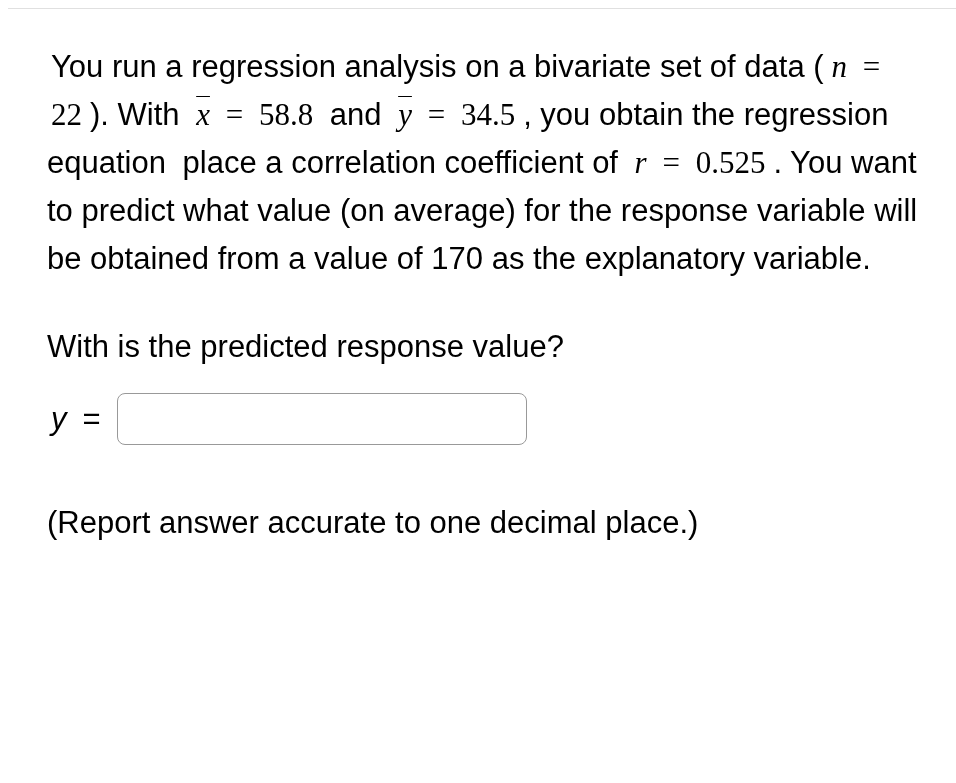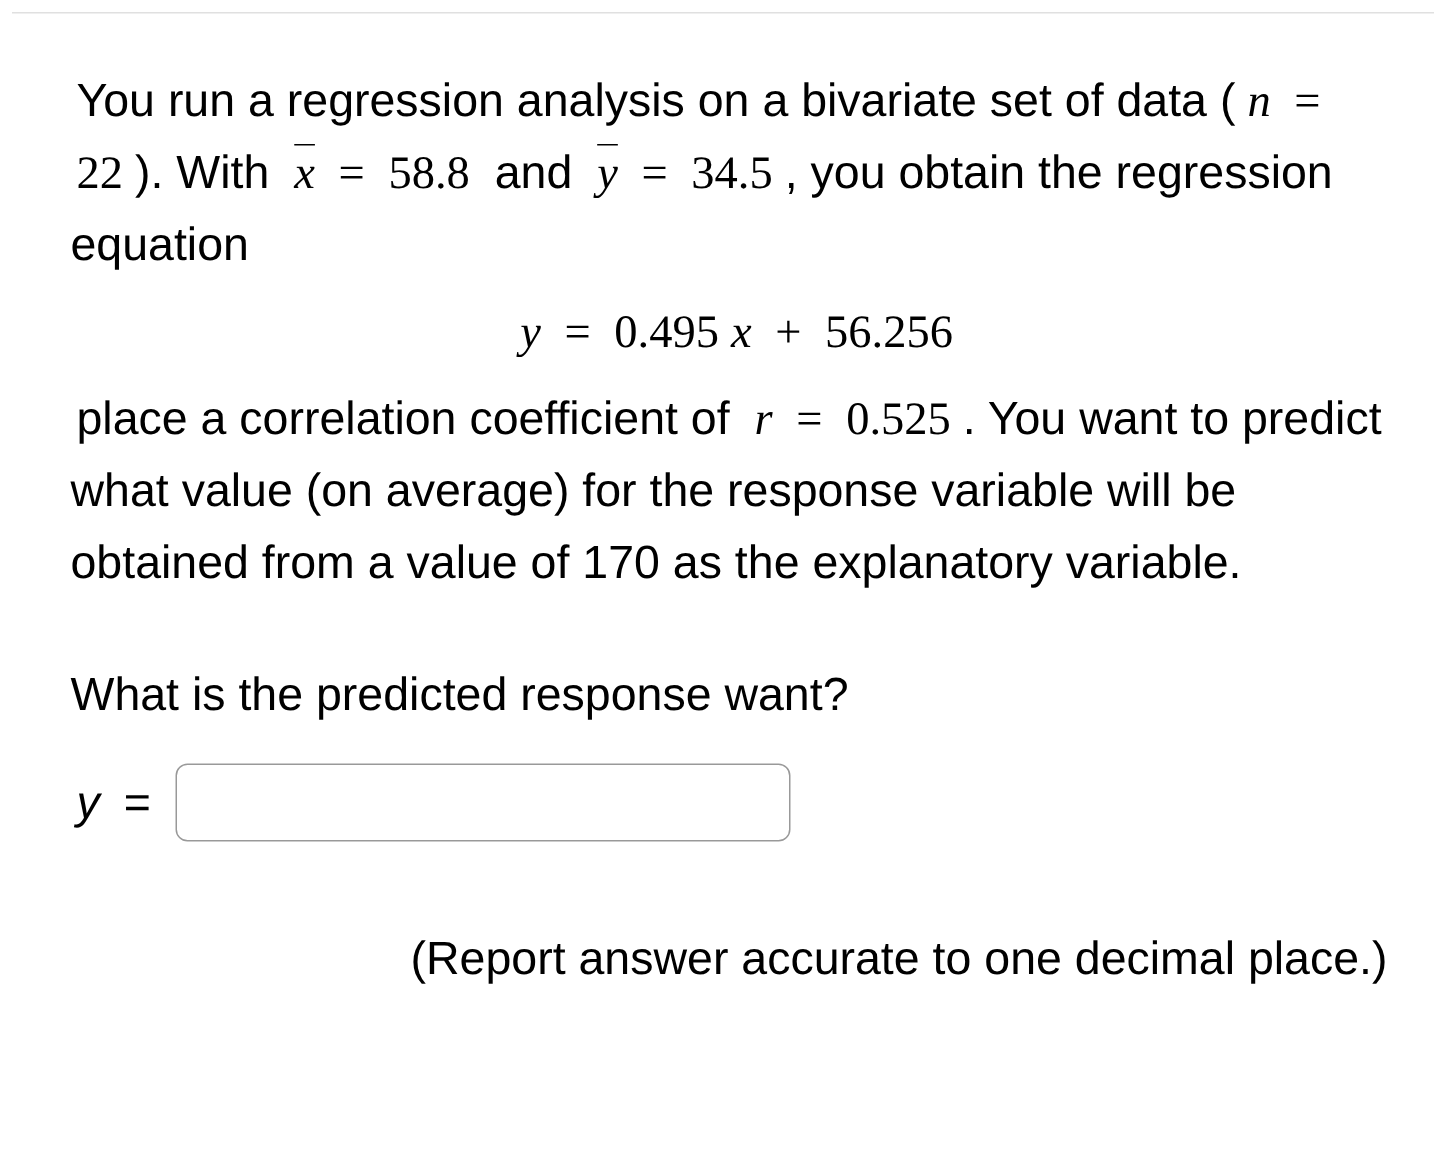--- a/index.html
+++ b/index.html
@@ -66,37 +66,31 @@
       width: 410px;
       height: 52px;
       border: 1px solid #999999;
       border-radius: 8px;
       font-size: 24px;
       padding: 0 12px;
       background: #ffffff;
     }
     .note-line {
       font-size: 31px;
-      text-align: right;
     }
   </style>
 </head>
 <body>
 
 <div class="problem-text paragraph">
   <span>You run a regression analysis on a bivariate set of data (</span><span class="math-var">n</span><span class="math-num"> = </span><span class="math-num">22</span><span>). With </span><span class="math-var overline">x</span><span class="math-num"> = </span><span class="math-num">58.8</span><span> and </span><span class="math-var overline">y</span><span class="math-num"> = </span><span class="math-num">34.5</span><span>, you obtain the regression equation</span>
-  <div class="equation-line">
-    <span class="eq-content">
-      <span class="math-var">y</span><span class="math-num"> = </span><span class="math-num">0.495</span><span class="math-var">x</span><span class="math-num"> + </span><span class="math-num">56.256</span>
-    </span>
-  </div>
   <span>place a correlation coefficient of </span><span class="math-var">r</span><span class="math-num"> = </span><span class="math-num">0.525</span><span>. You want to predict what value (on average) for the response variable will be obtained from a value of 170 as the explanatory variable.</span>
 </div>
 
-<div class="problem-text question-line">What is the predicted response want?</div>
+<div class="problem-text question-line">With is the predicted response value?</div>
 
 <div class="answer-row">
   <span class="answer-label">y</span>
   <span class="answer-equals">=</span>
   <input type="text" class="answer-input" value="" style="">
 </div>
 
 <div class="problem-text note-line">(Report answer accurate to one decimal place.)</div>
 
 </body></html>

